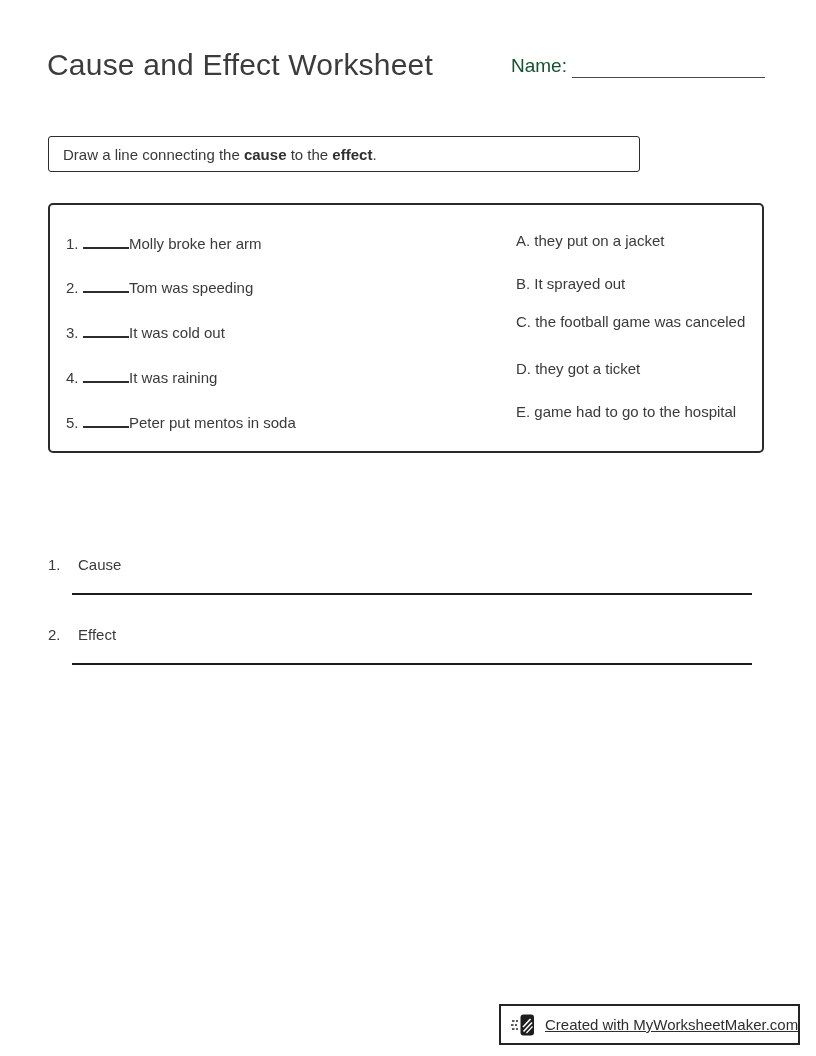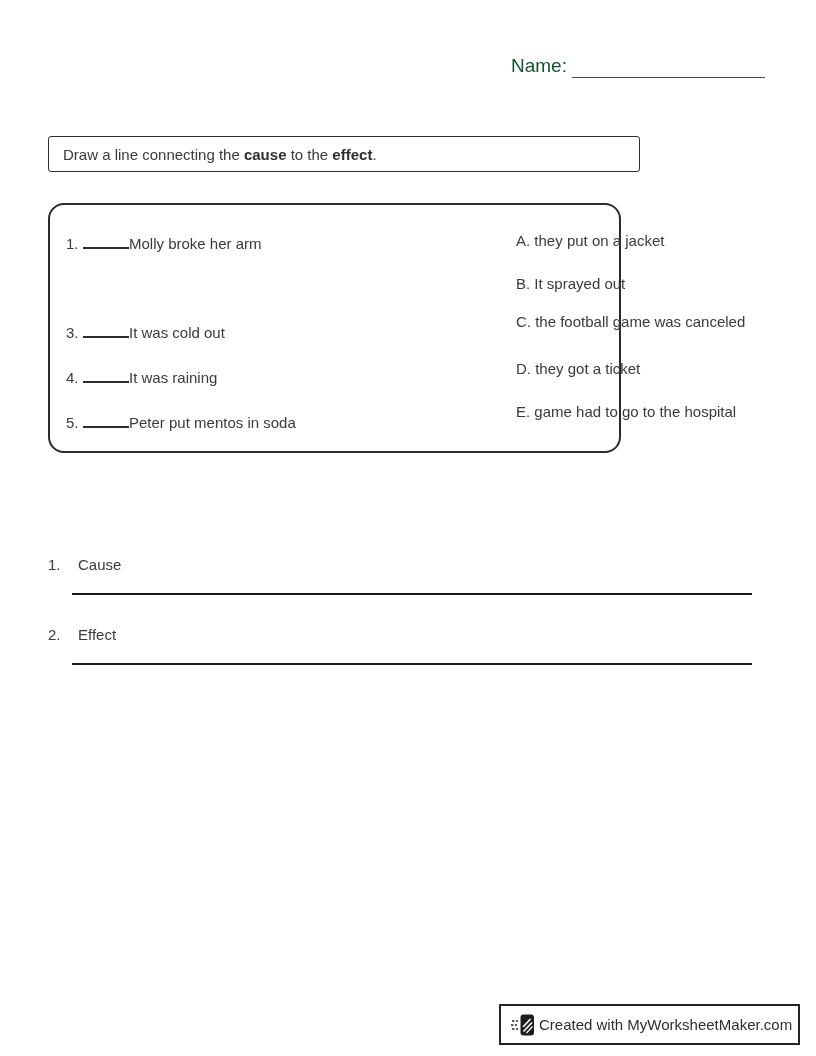--- a/index.html
+++ b/index.html
@@ -62,25 +62,25 @@
   }
   .instruction-box .b { font-weight: 700; color: #2f2f2f; }
   #box1 { top: 136px; }
   #box2 { top: 487px; }
 
   
   .matching-box {
     position: absolute;
     left: 48px;
     top: 203px;
-    width: 573px;
+    width: 716px;
     height: 250px;
     box-sizing: border-box;
     border: 2.5px solid #2b2b2b;
-    border-radius: 16px;
+    border-radius: 5px;
   }
   .cause-row, .effect-row {
     position: absolute;
     font-size: 15px;
     color: #3a3a3a;
     white-space: nowrap;
   }
   .cause-row { left: 16px; }
   .effect-row { left: 466px; }
   .cause-num { display: inline-block; min-width: 15px; }
@@ -115,44 +115,49 @@
     box-sizing: border-box;
     border: 2px solid #242424;
     background: #ffffff;
     display: flex;
     align-items: center;
     padding-left: 10px;
   }
   .footer-credit .credit-text {
     font-size: 15px;
     color: #2e2e2e;
-    margin-left: 2px;
+    margin-left: 8px;
     white-space: nowrap;
+    text-decoration: underline;
   }
   .logo-icon { width: 26px; height: 26px; flex: 0 0 auto; }
 </style>
 </head>
 <body>
 
 <div class="page">
 
+  <h1 class="title">Cause and Effect Worksheet</h1>
 
   <div class="name-field">
     <span class="name-label">Name:</span>
     <span class="name-line"></span>
   </div>
 
   <div class="instruction-box" id="box1">
     <span><span>Draw a line connecting the </span><span class="b">cause</span><span> to the </span><span class="b">effect</span><span>.</span></span>
   </div>
 
   <div class="matching-box">
 
     <div class="cause-row" style="top:27px">
       <span class="cause-num">1.</span><span class="answer-blank"></span><span>Molly broke her arm</span>
+    </div>
+    <div class="cause-row" style="top:71px">
+      <span class="cause-num">2.</span><span class="answer-blank"></span><span>Tom was speeding</span>
     </div>
     <div class="cause-row" style="top:116px">
       <span class="cause-num">3.</span><span class="answer-blank"></span><span>It was cold out</span>
     </div>
     <div class="cause-row" style="top:161px">
       <span class="cause-num">4.</span><span class="answer-blank"></span><span>It was raining</span>
     </div>
     <div class="cause-row" style="top:206px">
       <span class="cause-num">5.</span><span class="answer-blank"></span><span>Peter put mentos in soda</span>
     </div>

